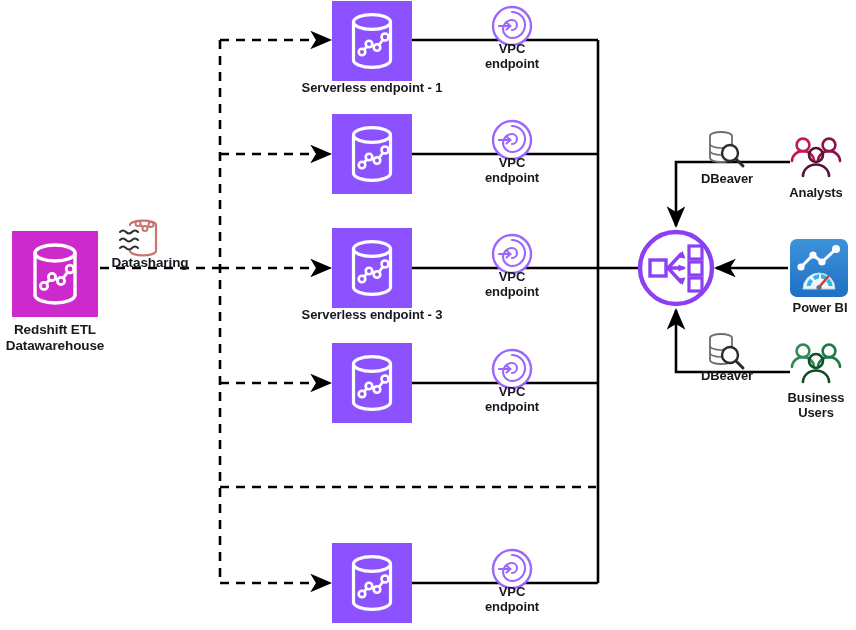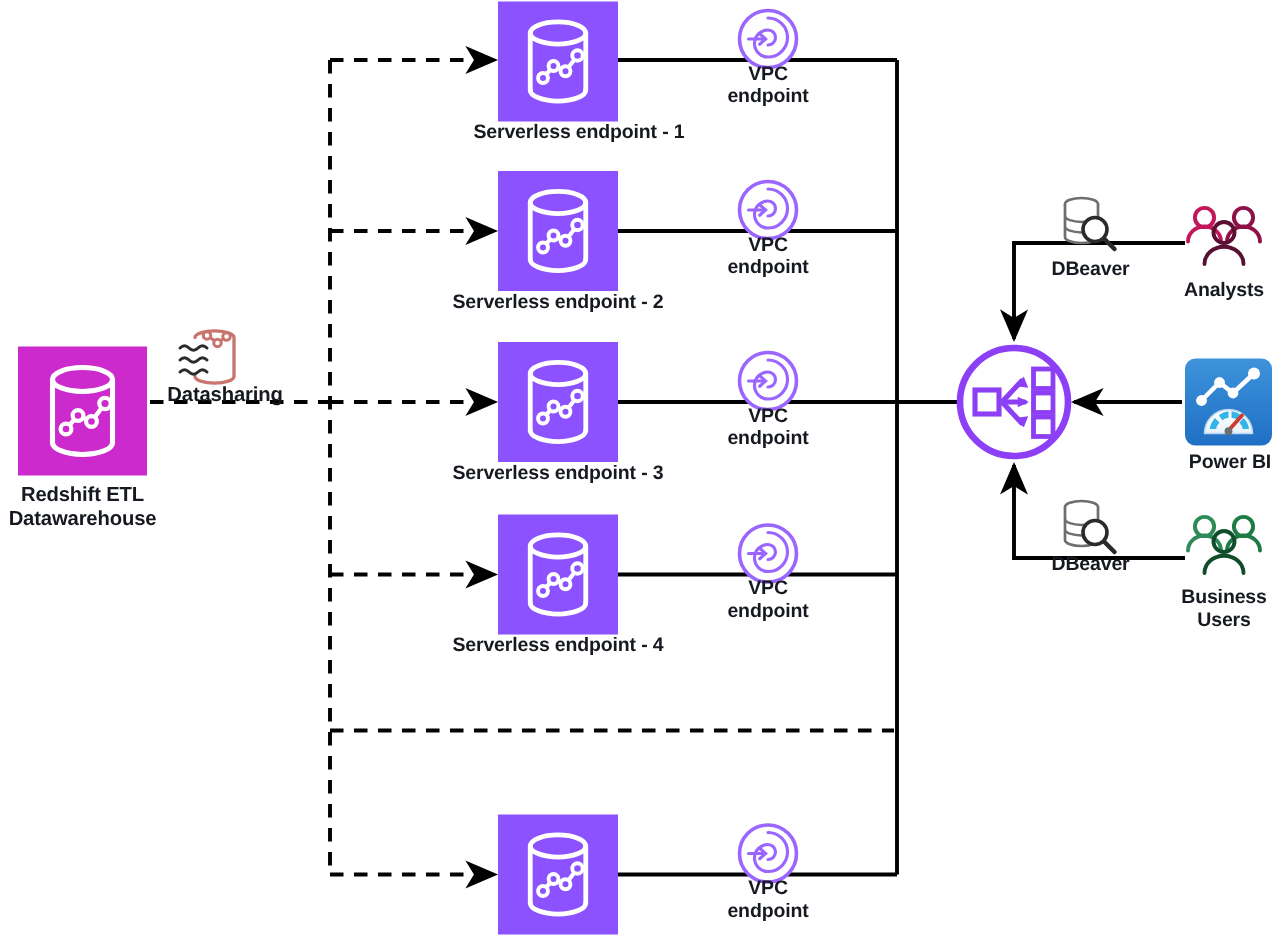--- a/index.html
+++ b/index.html
@@ -161,21 +161,21 @@
       </g>
       <path d="M30,51 L37,43 L45,46.5 L53,36" stroke="#fff" stroke-width="2.8" fill="none"></path>
       <g fill="#8C52FF" stroke="#fff" stroke-width="2.6">
         <circle cx="30" cy="51" r="3.3"></circle>
           <circle cx="37" cy="43" r="3.3"></circle>
         <circle cx="45" cy="46.5" r="3.3"></circle>
           <circle cx="53" cy="36" r="3.5"></circle>
       </g>
     </svg>
   </div>
-  <div class="caption cap-13" style="left:296px; top:80px; width:180px;">Serverless endpoint - 1</div>
+  <div class="caption cap-13" style="left:282px; top:80px; width:180px;">Serverless endpoint - 1</div>
   <div class="tile" style="left:491px; top:5px; width:42px; height:42px;">
     <svg width="42" height="42" viewBox="0 0 42 42">
       <circle cx="21" cy="21" r="19" fill="#fff" stroke="#9A66FF" stroke-width="2.4"></circle>
       <g stroke="#9A66FF" stroke-width="2.1" fill="none" stroke-linecap="round">
         <path d="M21,7 a13,13 0 0 1 0,26 a9,9 0 0 1 0,-18 a5,5 0 0 1 0,10"></path>
         <path d="M8,21 L19,21"></path>
         <path d="M15.5,17.5 L19.4,21 L15.5,24.5"></path>
       </g>
     </svg>
   </div>
@@ -193,21 +193,20 @@
       </g>
       <path d="M30,51 L37,43 L45,46.5 L53,36" stroke="#fff" stroke-width="2.8" fill="none"></path>
       <g fill="#8C52FF" stroke="#fff" stroke-width="2.6">
         <circle cx="30" cy="51" r="3.3"></circle>
           <circle cx="37" cy="43" r="3.3"></circle>
         <circle cx="45" cy="46.5" r="3.3"></circle>
           <circle cx="53" cy="36" r="3.5"></circle>
       </g>
     </svg>
   </div>
-  <div class="caption cap-13" style="left:282px; top:193px; width:180px;">Serverless endpoint - 2</div>
   <div class="tile" style="left:491px; top:119px; width:42px; height:42px;">
     <svg width="42" height="42" viewBox="0 0 42 42">
       <circle cx="21" cy="21" r="19" fill="#fff" stroke="#9A66FF" stroke-width="2.4"></circle>
       <g stroke="#9A66FF" stroke-width="2.1" fill="none" stroke-linecap="round">
         <path d="M21,7 a13,13 0 0 1 0,26 a9,9 0 0 1 0,-18 a5,5 0 0 1 0,10"></path>
         <path d="M8,21 L19,21"></path>
         <path d="M15.5,17.5 L19.4,21 L15.5,24.5"></path>
       </g>
     </svg>
   </div>
@@ -257,21 +256,20 @@
       </g>
       <path d="M30,51 L37,43 L45,46.5 L53,36" stroke="#fff" stroke-width="2.8" fill="none"></path>
       <g fill="#8C52FF" stroke="#fff" stroke-width="2.6">
         <circle cx="30" cy="51" r="3.3"></circle>
           <circle cx="37" cy="43" r="3.3"></circle>
         <circle cx="45" cy="46.5" r="3.3"></circle>
           <circle cx="53" cy="36" r="3.5"></circle>
       </g>
     </svg>
   </div>
-  <div class="caption cap-13" style="left:282px; top:422px; width:180px;">Serverless endpoint - 4</div>
   <div class="tile" style="left:491px; top:348px; width:42px; height:42px;">
     <svg width="42" height="42" viewBox="0 0 42 42">
       <circle cx="21" cy="21" r="19" fill="#fff" stroke="#9A66FF" stroke-width="2.4"></circle>
       <g stroke="#9A66FF" stroke-width="2.1" fill="none" stroke-linecap="round">
         <path d="M21,7 a13,13 0 0 1 0,26 a9,9 0 0 1 0,-18 a5,5 0 0 1 0,10"></path>
         <path d="M8,21 L19,21"></path>
         <path d="M15.5,17.5 L19.4,21 L15.5,24.5"></path>
       </g>
     </svg>
   </div>

